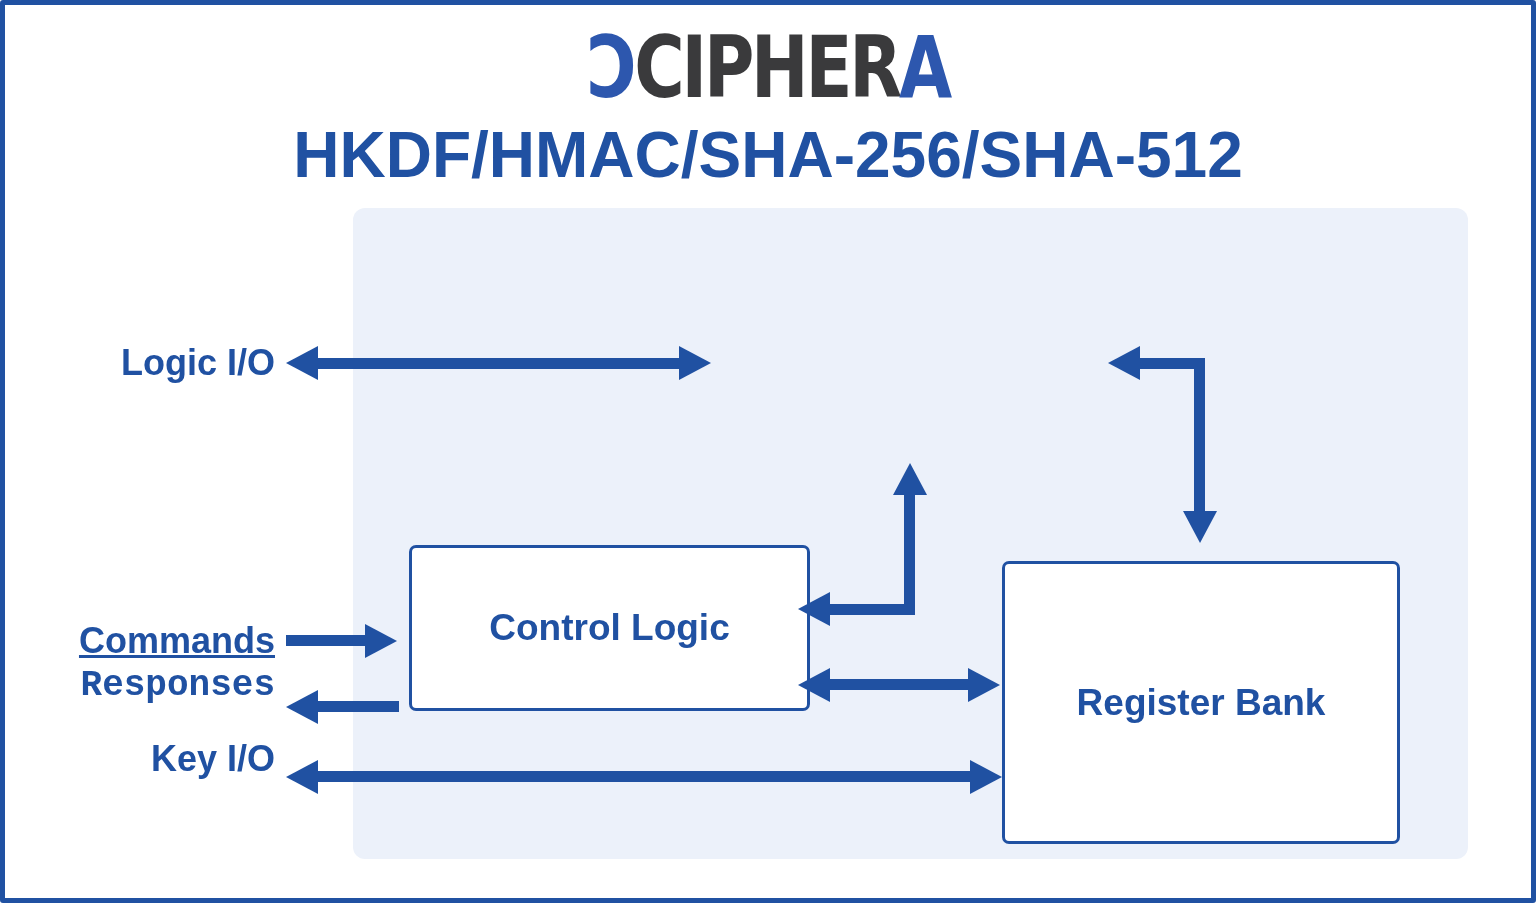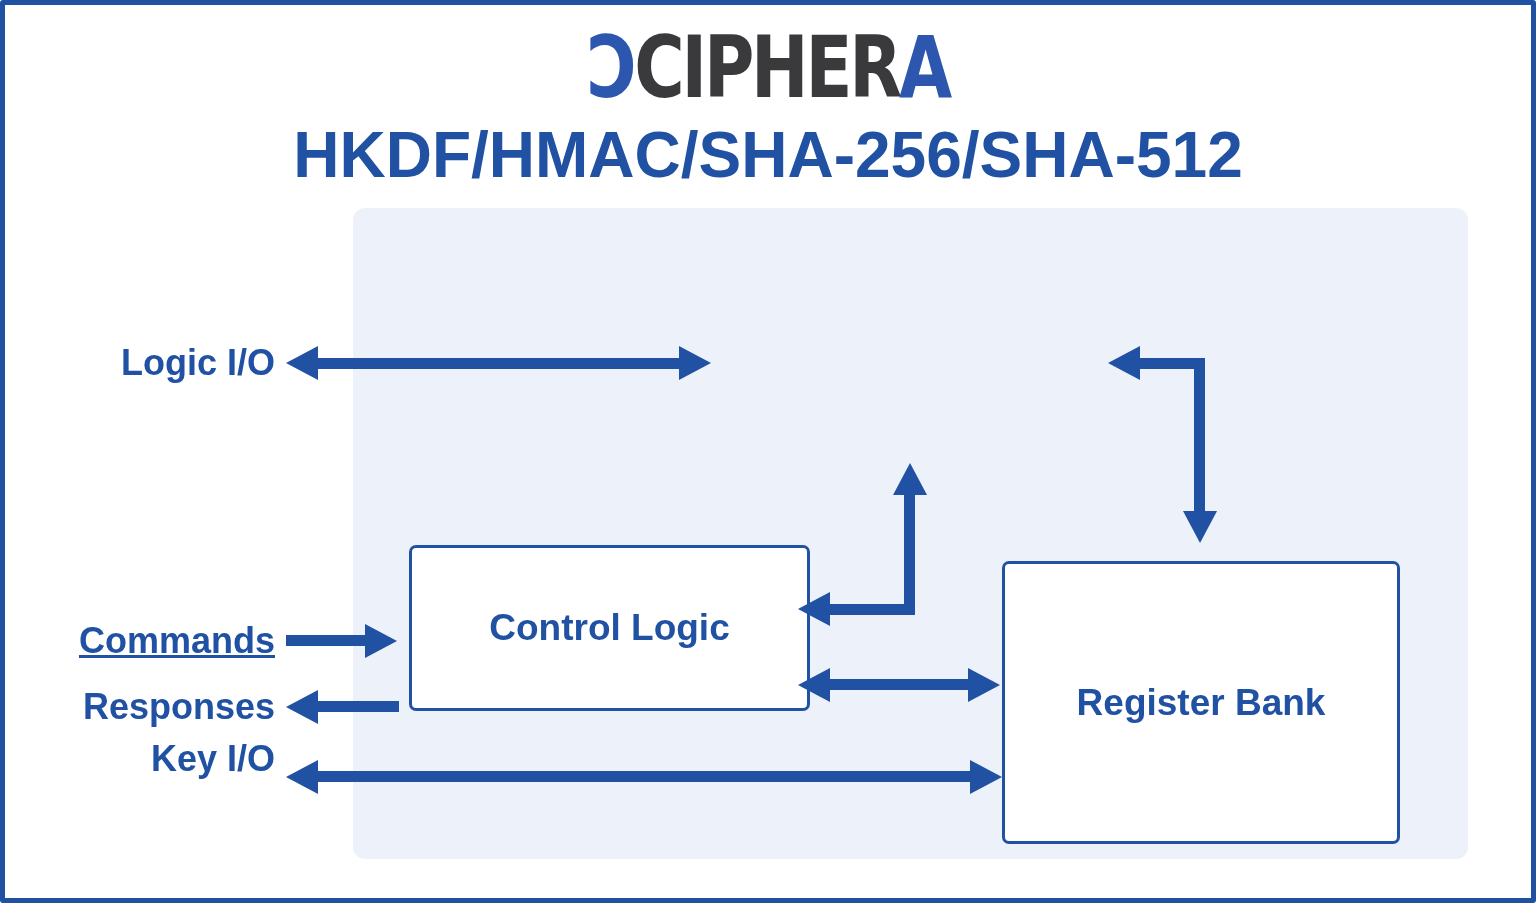--- a/index.html
+++ b/index.html
@@ -59,21 +59,21 @@
   #block-control{left:392px;top:540px;width:401px;height:166px;margin-left:12px;}
   #block-register{left:997px;top:538px;width:398px;height:283px;margin-top:18px;}
   
   .io-label{
     position:absolute;left:40px;width:230px;height:44px;line-height:44px;
     text-align:right;font-size:36px;font-weight:bold;color:var(--primary-blue);
     white-space:nowrap;
   }
   #label-data-io{top:336px;}
   #label-commands{top:614px;text-decoration:underline;}
-  #label-responses{top:680px;}
+  #label-responses{top:659px;font-family:Liberation Mono, monospace;}
   #label-key-io{top:732px;}
   
   .line{position:absolute;background:var(--primary-blue);}
   .head{position:absolute;width:0;height:0;border-style:solid;border-color:transparent;}
   .head-left{border-width:17px 32px 17px 0;border-right-color:var(--primary-blue);}
   .head-right{border-width:17px 0 17px 32px;border-left-color:var(--primary-blue);}
   .head-up{border-width:0 17px 32px 17px;border-bottom-color:var(--primary-blue);}
   .head-down{border-width:32px 17px 0 17px;border-top-color:var(--primary-blue);}
 </style>
 </head>

